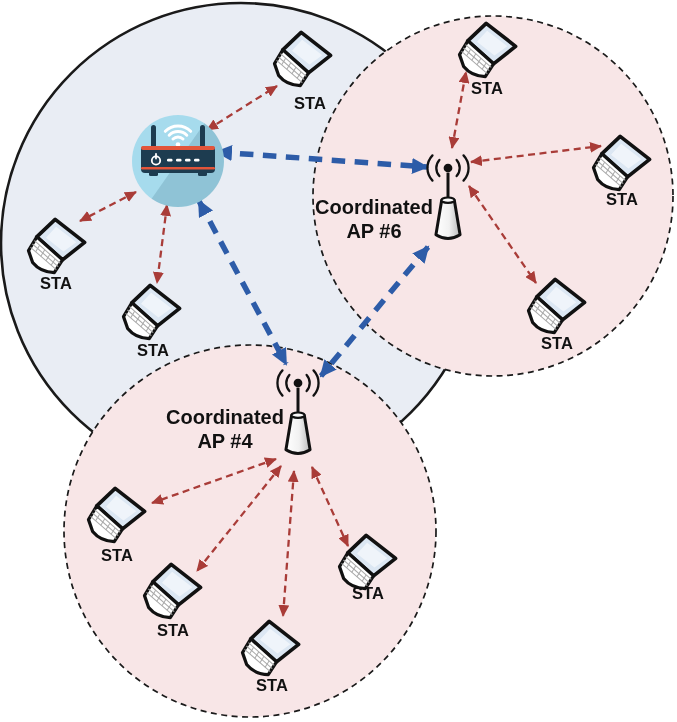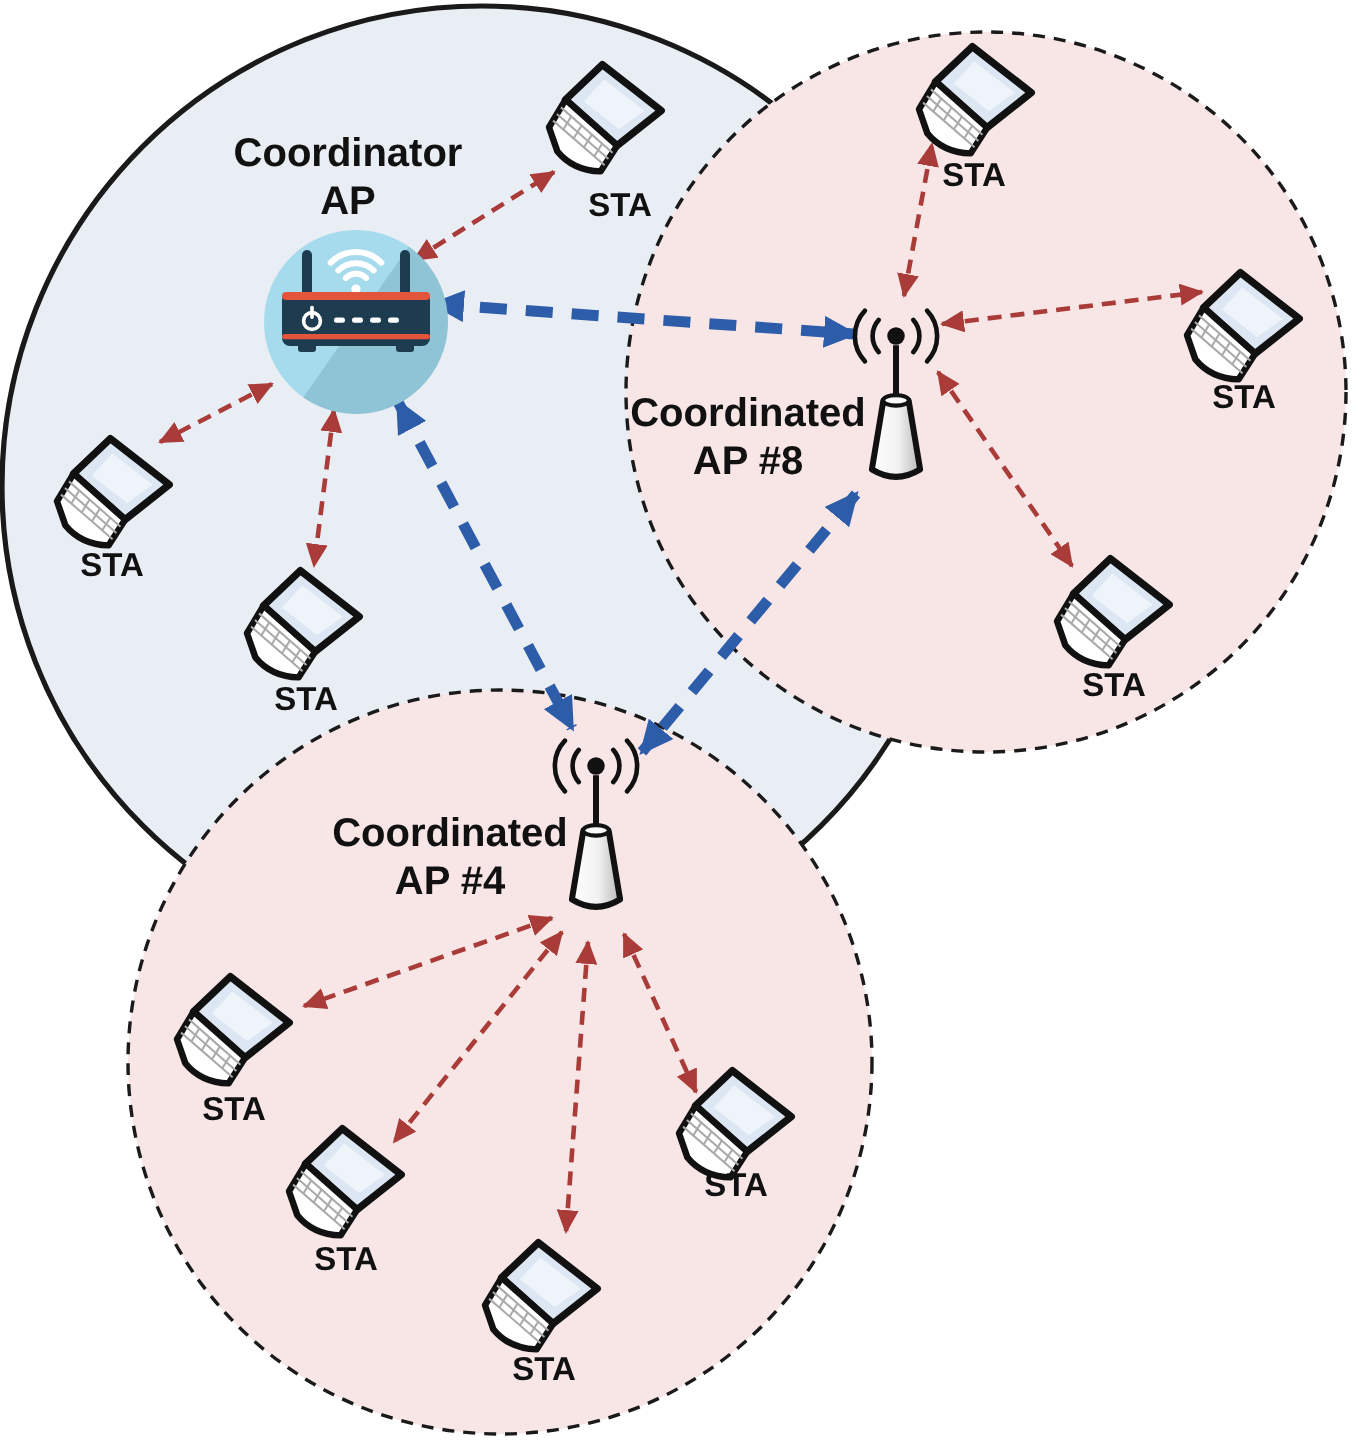--- a/index.html
+++ b/index.html
@@ -169,27 +169,23 @@
         </g>
       <g transform="translate(242.5,619.5) scale(0.92)">
           <use href="#laptop" width="70" height="64"></use>
         </g>
       <g transform="translate(339.5,533.5) scale(0.92)">
           <use href="#laptop" width="70" height="64"></use>
         </g>
     </g>
   </svg>
 
-  <div class="ap-label" style="left:174px;top:66px;">
-    <div>Coordinator</div>
-    <div>AP</div>
-  </div>
   <div class="ap-label" style="left:374px;top:196px;">
     <div>Coordinated</div>
-    <div>AP #8</div>
+    <div>AP #6</div>
   </div>
   <div class="ap-label" style="left:225px;top:406px;">
     <div>Coordinated</div>
     <div>AP #4</div>
   </div>
 
   <div class="sta-label" style="left:310px;top:94px;">STA</div>
   <div class="sta-label" style="left:56px;top:274px;">STA</div>
   <div class="sta-label" style="left:153px;top:341px;">STA</div>
   <div class="sta-label" style="left:487px;top:79px;">STA</div>

